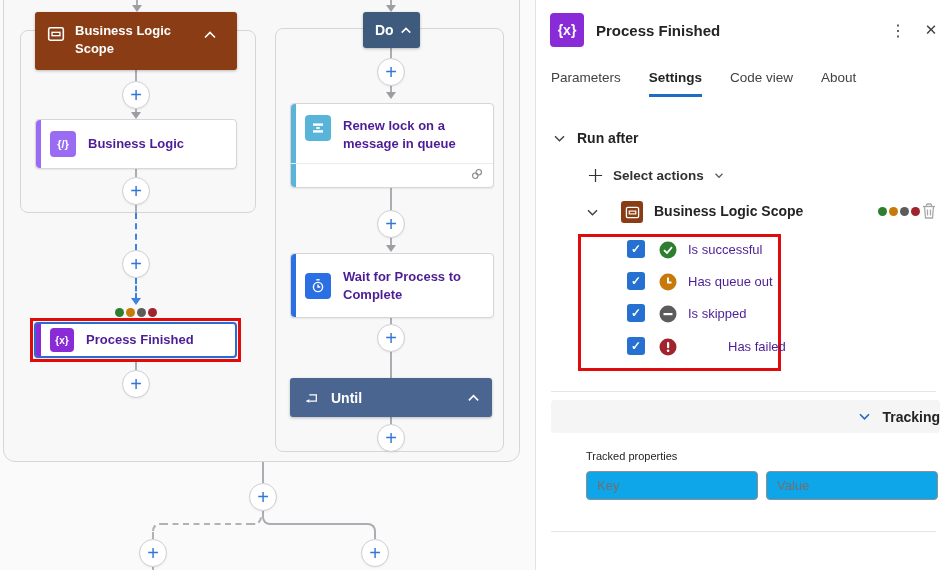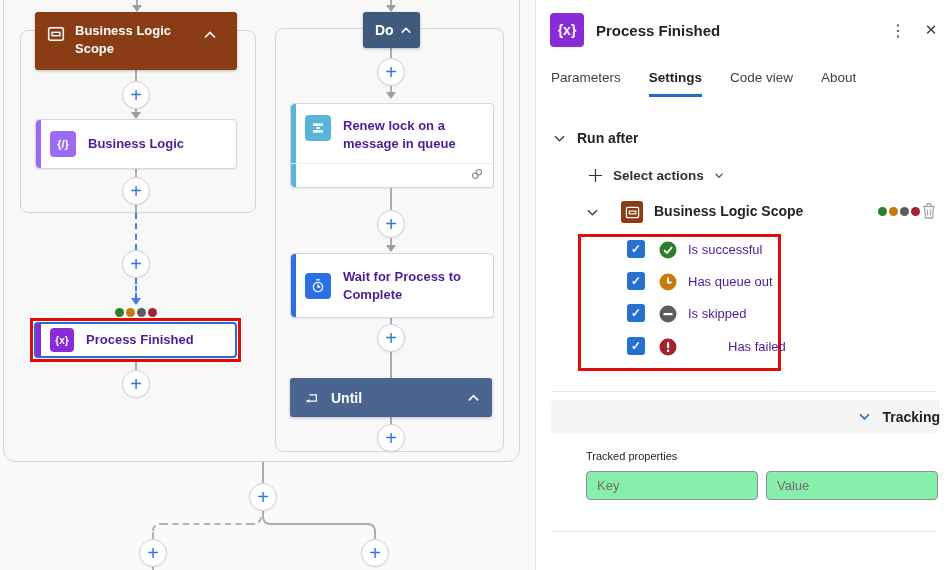--- a/index.html
+++ b/index.html
@@ -63,21 +63,21 @@
     justify-content:center; cursor:pointer; }
   .status-ic { position:absolute; width:20px; height:20px; }
   .status-lbl { position:absolute; font-size:13px; color:#4c1d95; line-height:20px; }
   .divider { position:absolute; height:1px; background:#e6e6e6; }
   .tracking-bar { position:absolute; background:#f5f5f5; border-radius:4px;
     display:flex; align-items:center; gap:11px; padding-left:12px;
     font-size:14px; font-weight:bold; color:#242424; cursor:pointer; }
   .field-lbl { position:absolute; font-size:11px; color:#242424; }
   .txt-input { position:absolute; width:172px; height:29px; border:1px solid #8f8f8f;
     border-radius:4px; padding:0 10px; font-size:13px; color:#242424;
-    font-family:"Liberation Sans", sans-serif; background:#86efac; }
+    font-family:"Liberation Sans", sans-serif; background:#0ea5e9; }
   .txt-input::placeholder { color:#707070; }
   .mini-scope-icon { width:22px; height:22px; border-radius:3px; background:#8a3c14;
     display:flex; align-items:center; justify-content:center; }
 </style>
 </head>
 <body>
 
 <div id="canvas">
 
   <div class="container" style="left:3px; top:-16px; width:517px; height:478px; border-radius:12px;"></div>

